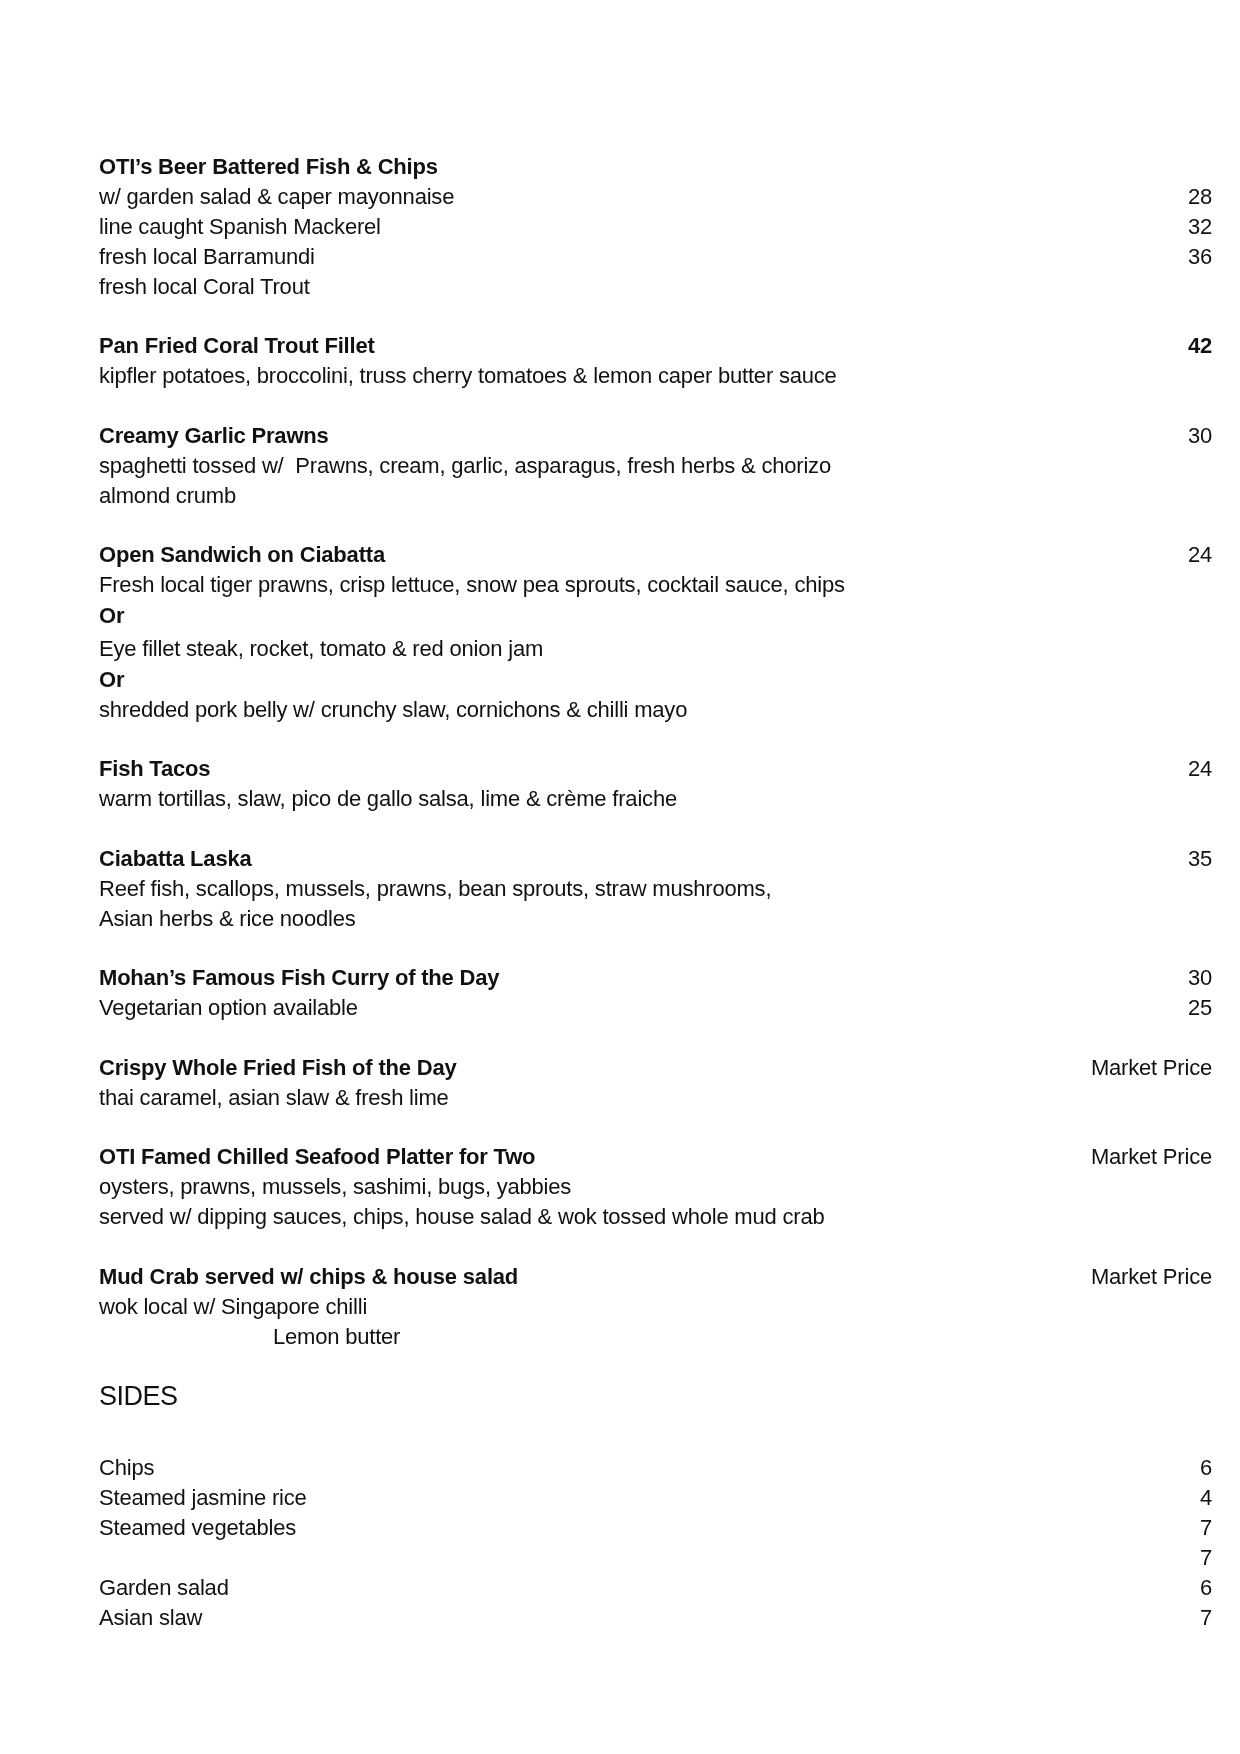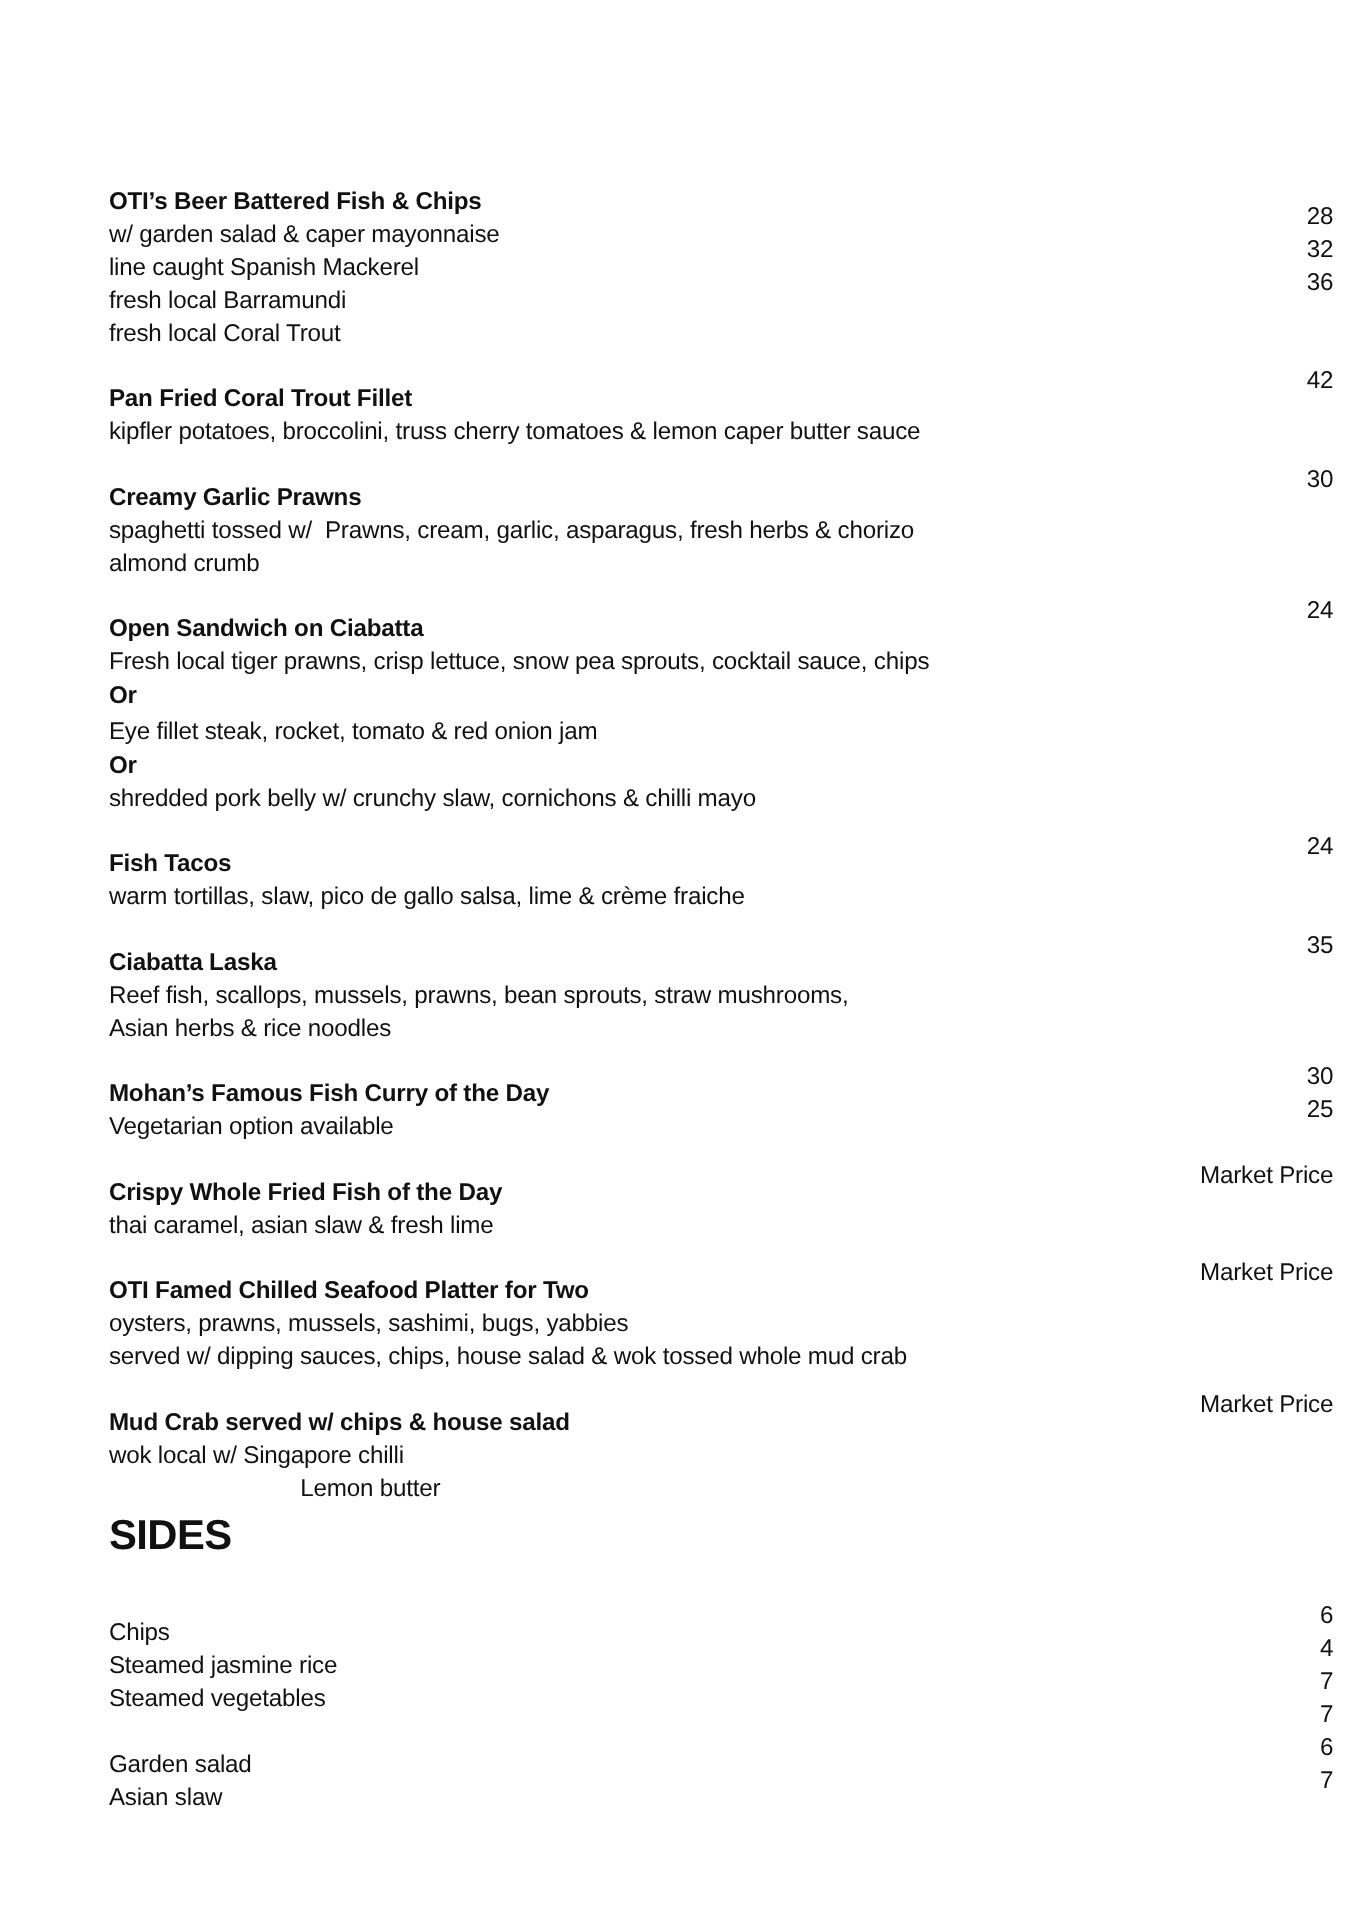--- a/index.html
+++ b/index.html
@@ -7,27 +7,27 @@
       width: 1240px; height: 1754px; position: relative; overflow: hidden;
       font-family: "Liberation Sans", "DejaVu Sans", sans-serif;
       color: #111111;
     }
     .line {
       position: absolute; left: 99px; width: 1113px;
       height: 30px; line-height: 30px; font-size: 22px;
       white-space: pre;
       letter-spacing: -0.2px;
     }
-    .line .txt { position: absolute; left: 0; top: 0; margin-top: 16px; }
+    .line .txt { position: absolute; left: 0; top: 0; }
     .line .price { position: absolute; right: 0; top: 0; }
     .bold { font-weight: bold; }
     .indent .txt { left: 174px; }
     .section-title {
       position: absolute; left: 99px; top: 1377px;
-      font-size: 38px; font-weight: bold; line-height: 38px;
+      font-size: 27px; font-weight: normal; line-height: 38px;
       letter-spacing: -0.5px;
     }
   </style>
 </head>
 <body>
 
 <div class="line bold" style="top:152px">
   <span class="txt">OTI’s Beer Battered Fish &amp; Chips</span>
   <span class="price"></span>
 </div>
@@ -43,21 +43,21 @@
   <span class="txt">fresh local Barramundi</span>
   <span class="price">36</span>
 </div>
 <div class="line" style="top:272px">
   <span class="txt">fresh local Coral Trout</span>
   <span class="price"></span>
 </div>
 
 <div class="line bold" style="top:331px">
   <span class="txt">Pan Fried Coral Trout Fillet</span>
-  <span class="price" style="font-weight:normal">42</span>
+  <span class="price" style="font-weight:bold">42</span>
 </div>
 <div class="line" style="top:361px">
   <span class="txt">kipfler potatoes, broccolini, truss cherry tomatoes &amp; lemon caper butter sauce</span>
 </div>
 
 <div class="line bold" style="top:421px">
   <span class="txt">Creamy Garlic Prawns</span>
   <span class="price" style="font-weight:normal">30</span>
 </div>
 <div class="line" style="top:451px">

